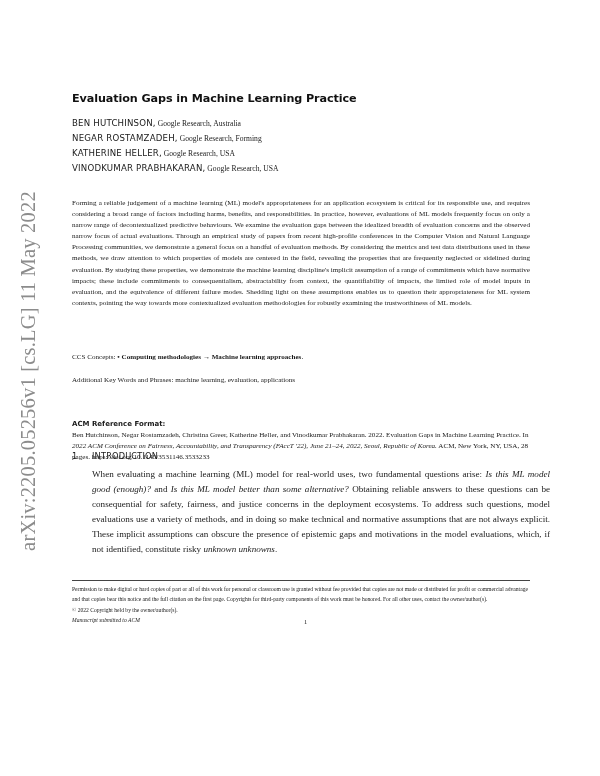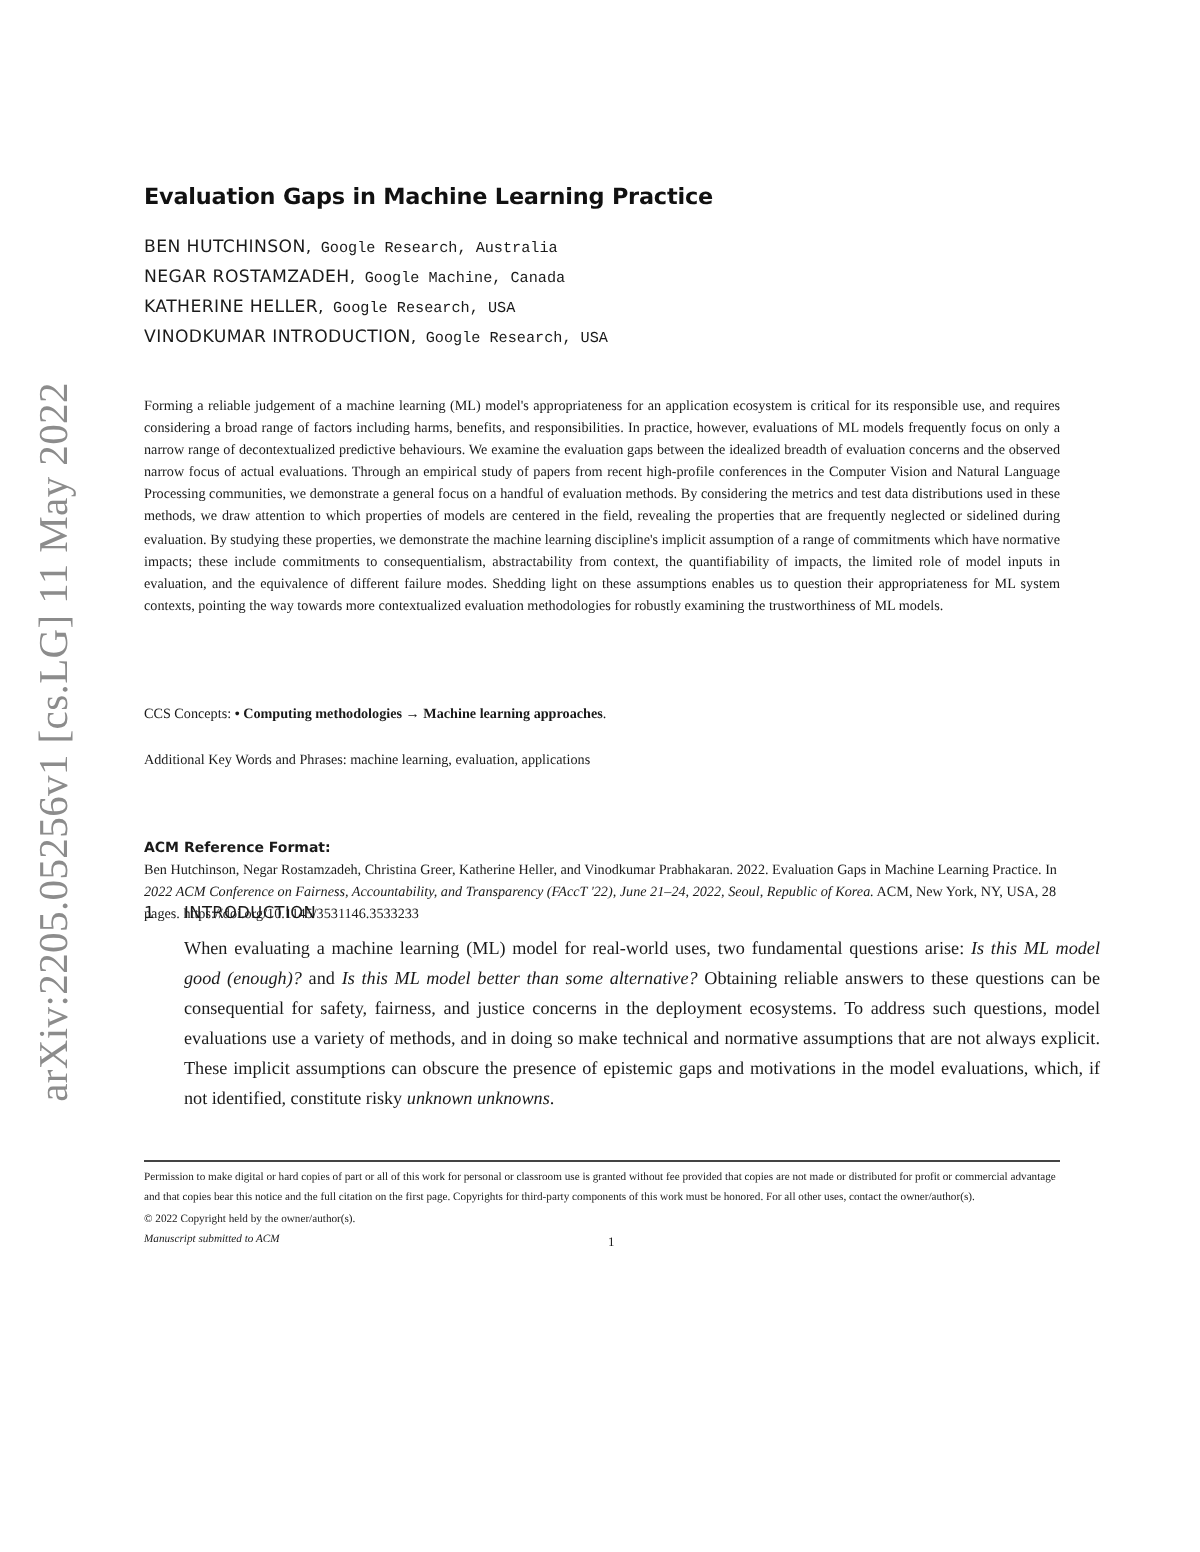--- a/index.html
+++ b/index.html
@@ -4,21 +4,21 @@
 <style>
   html, body { margin:0; padding:0; background:#fff; }
   body { width:600px; height:776px; position:relative; overflow:hidden; font-family:"Liberation Serif", "DejaVu Serif", serif; color:#1a1a1a; }
   .sidebar { position:absolute; left:6px; top:186px; width:44px; height:370px; }
   .sidebar span { position:absolute; left:50%; top:50%; transform:translate(-50%,-50%) rotate(-90deg); white-space:nowrap; font-family:"Liberation Serif", serif; font-size:20.5px; color:#8c8c8c; letter-spacing:0.2px; }
   .content { position:absolute; left:72px; top:0; width:458px; }
   h1 { position:absolute; top:92px; left:0; margin:0; font-family:"DejaVu Sans", sans-serif; font-weight:bold; font-size:11.2px; letter-spacing:-0.1px; color:#111; white-space:nowrap;text-align:right; }
   .authors { position:absolute; top:116px; left:0; }
   .author { height:15px; line-height:15px; font-size:9px; white-space:nowrap; }
   .author .nm { font-family:"DejaVu Sans", sans-serif; font-size:8.6px; letter-spacing:0.2px; }
-  .author .aff { font-family:Liberation Mono, monospace; font-size:7.6px; }
+  .author .aff { font-family:Liberation Serif, serif; font-size:7.6px; }
   .abstract { position:absolute; top:198px; left:0; width:458px; font-size:7.1px; line-height:11.1px; text-align:justify; }
   .line-meta { position:absolute; left:0; font-size:7.1px; white-space:nowrap; }
   .ccs b { font-weight:bold; }
   .acm-head { position:absolute; top:420px; left:0; font-family:"DejaVu Sans", sans-serif; font-weight:bold; font-size:7px; }
   .acm-ref { position:absolute; top:430px; left:0; width:458px; font-size:7.1px; line-height:11.1px; }
   .acm-ref i { }
   .sec { position:absolute; top:451px; left:0; font-family:"DejaVu Sans", sans-serif; font-weight:normal; font-size:8.2px; letter-spacing:0.2px; white-space:nowrap; }
   .sec .num { display:inline-block; width:20px; }
   .intro { position:absolute; top:467px; left:0; width:458px; font-size:9.1px; line-height:15.1px; text-align:justify;margin-left:20px; }
   .intro p { margin:0; }
@@ -34,23 +34,23 @@
 
 <div class="sidebar">
   <span>arXiv:2205.05256v1  [cs.LG]  11 May 2022</span>
 </div>
 
 <div class="content">
   <h1>Evaluation Gaps in Machine Learning Practice</h1>
 
   <div class="authors">
     <div class="author"><span class="nm">BEN HUTCHINSON,</span><span class="aff"> Google Research, Australia</span></div>
-    <div class="author"><span class="nm">NEGAR ROSTAMZADEH,</span><span class="aff"> Google Machine, Canada</span></div>
+    <div class="author"><span class="nm">NEGAR ROSTAMZADEH,</span><span class="aff"> Google Research, Forming</span></div>
     <div class="author"><span class="nm">KATHERINE HELLER,</span><span class="aff"> Google Research, USA</span></div>
-    <div class="author"><span class="nm">VINODKUMAR INTRODUCTION,</span><span class="aff"> Google Research, USA</span></div>
+    <div class="author"><span class="nm">VINODKUMAR PRABHAKARAN,</span><span class="aff"> Google Research, USA</span></div>
   </div>
 
   <div class="abstract">Forming a reliable judgement of a machine learning (ML) model's appropriateness for an application ecosystem is critical for its responsible use, and requires considering a broad range of factors including harms, benefits, and responsibilities. In practice, however, evaluations of ML models frequently focus on only a narrow range of decontextualized predictive behaviours. We examine the evaluation gaps between the idealized breadth of evaluation concerns and the observed narrow focus of actual evaluations. Through an empirical study of papers from recent high-profile conferences in the Computer Vision and Natural Language Processing communities, we demonstrate a general focus on a handful of evaluation methods. By considering the metrics and test data distributions used in these methods, we draw attention to which properties of models are centered in the field, revealing the properties that are frequently neglected or sidelined during evaluation. By studying these properties, we demonstrate the machine learning discipline's implicit assumption of a range of commitments which have normative impacts; these include commitments to consequentialism, abstractability from context, the quantifiability of impacts, the limited role of model inputs in evaluation, and the equivalence of different failure modes. Shedding light on these assumptions enables us to question their appropriateness for ML system contexts, pointing the way towards more contextualized evaluation methodologies for robustly examining the trustworthiness of ML models.</div>
 
   <div class="line-meta ccs" style="top:353px"><span>CCS Concepts: </span><b>• Computing methodologies → Machine learning approaches</b><span>.</span></div>
 
   <div class="line-meta" style="top:376px">Additional Key Words and Phrases: machine learning, evaluation, applications</div>
 
   <div class="acm-head">ACM Reference Format:</div>
   <div class="acm-ref"><span>Ben Hutchinson, Negar Rostamzadeh, Christina Greer, Katherine Heller, and Vinodkumar Prabhakaran. 2022. Evaluation Gaps in Machine Learning Practice. In </span><i>2022 ACM Conference on Fairness, Accountability, and Transparency (FAccT '22), June 21–24, 2022, Seoul, Republic of Korea.</i><span> ACM, New York, NY, USA, 28 pages. https://doi.org/10.1145/3531146.3533233</span></div>

